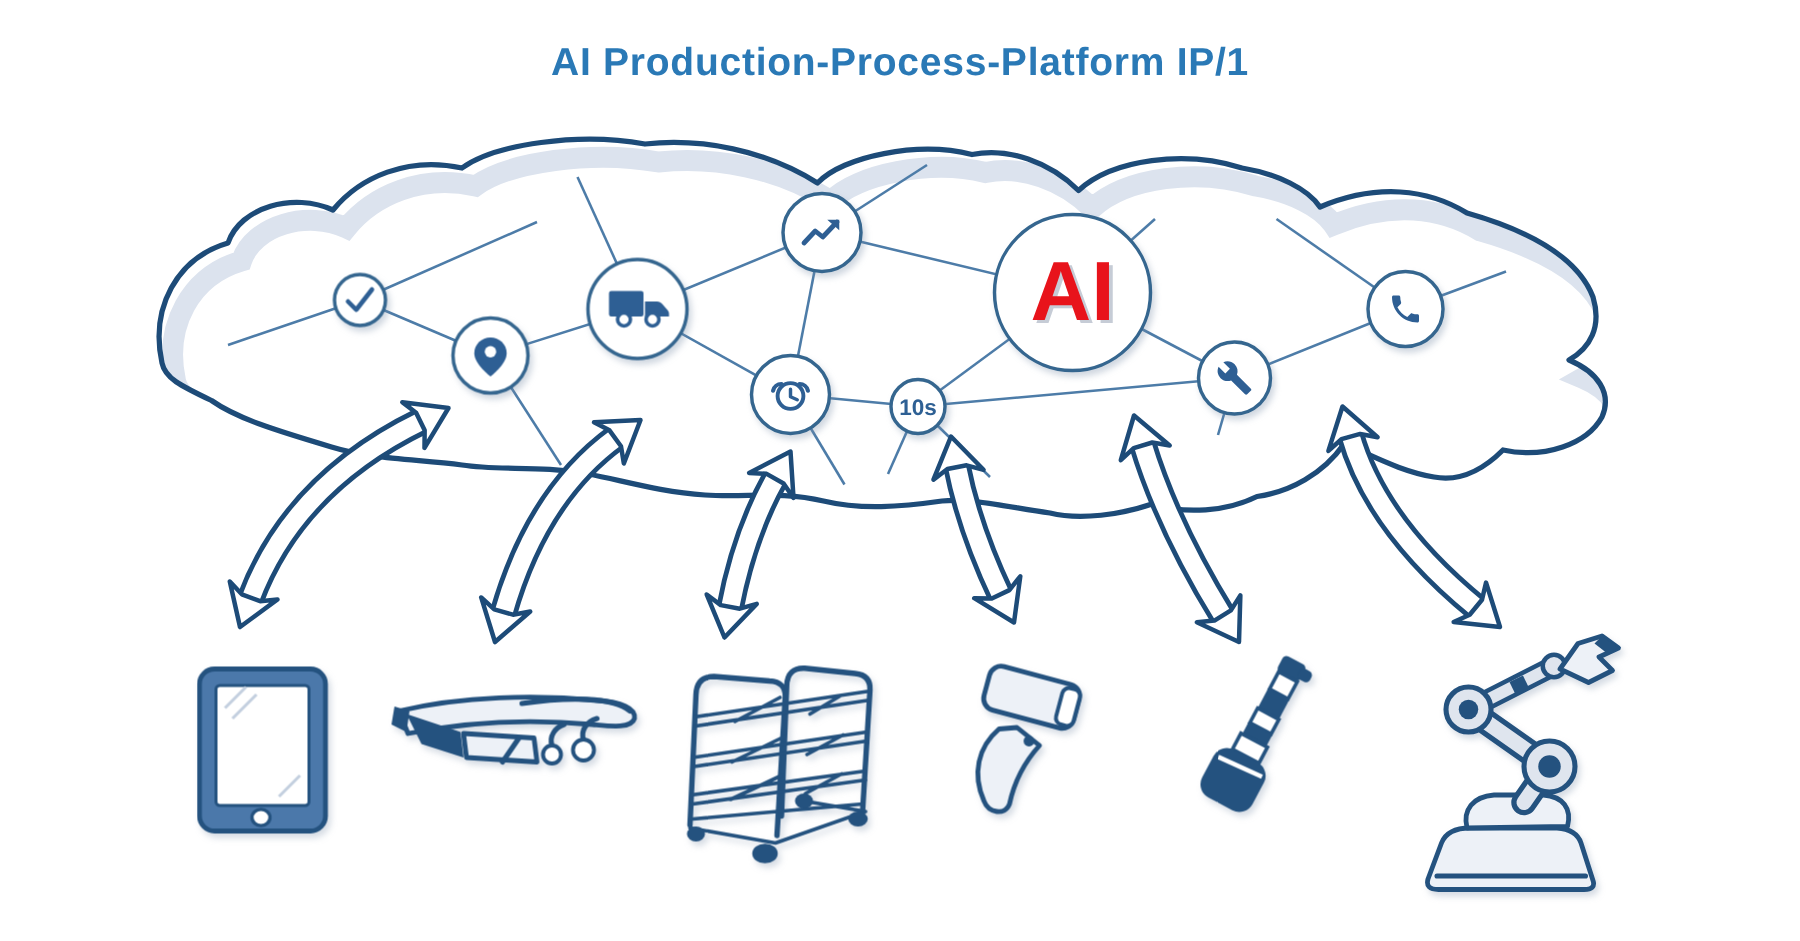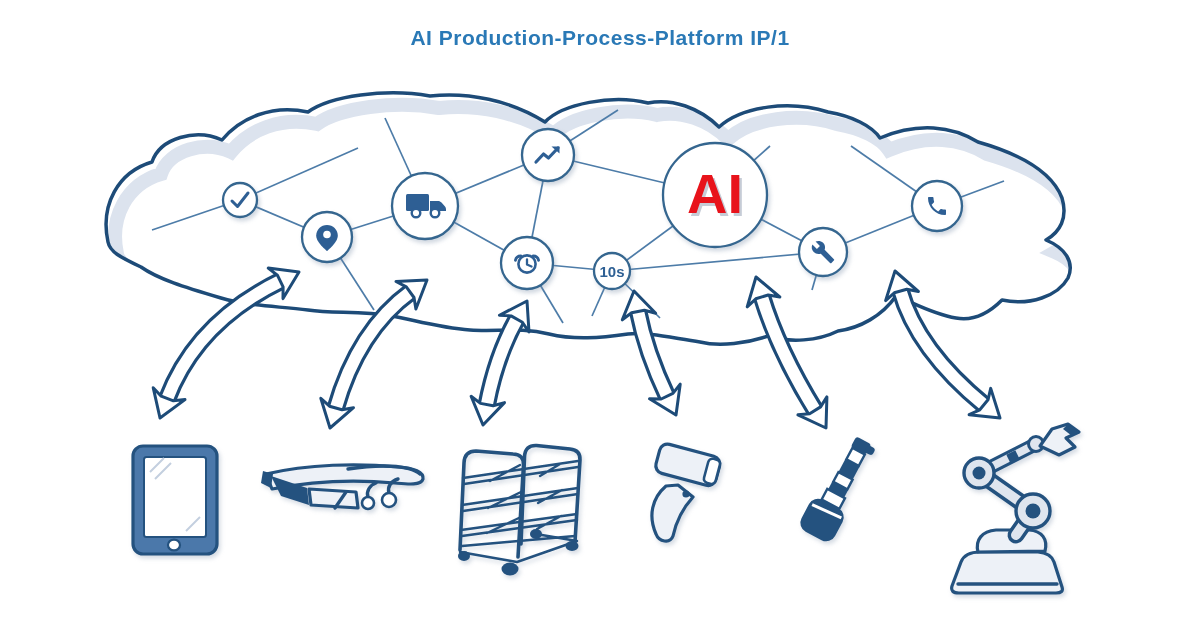--- a/index.html
+++ b/index.html
@@ -1,19 +1,19 @@
 <!DOCTYPE html>
 <html><head>
 <meta charset="utf-8">
 <style>
   html,body{margin:0;padding:0;background:#ffffff;}
   #stage{position:relative;width:1200px;height:627px;background:#fff;overflow:hidden;
          font-family:"Liberation Sans", sans-serif;}
   #title{position:absolute;top:26px;left:0;width:100%;text-align:center;
-         font-size:21px;font-weight:700;letter-spacing:.5px;color:#2a79b6;}
+         font-size:26px;font-weight:700;letter-spacing:.5px;color:#2a79b6;}
   svg{position:absolute;left:0;top:0;}
   .nodes{filter:drop-shadow(2px 3px 2px rgba(120,140,165,.35));}
   .devices{filter:drop-shadow(2px 3px 2px rgba(120,140,165,.30));}
   .node-circle{fill:#ffffff;stroke:#35668f;stroke-width:2.3;}
   .icon-stroke{fill:none;stroke:#2e5f94;stroke-linecap:round;stroke-linejoin:round;}
   .icon-fill{fill:#2e5f94;stroke:none;}
   .ai-shadow{font-size:56px;font-weight:800;fill:#c6ccd6;}
   .ai-main{font-size:56px;font-weight:800;}
   .tens-label{font-size:15px;font-weight:700;fill:#2e6094;}
   .edge{stroke:#4d7ca8;stroke-width:1.7;fill:none;}

